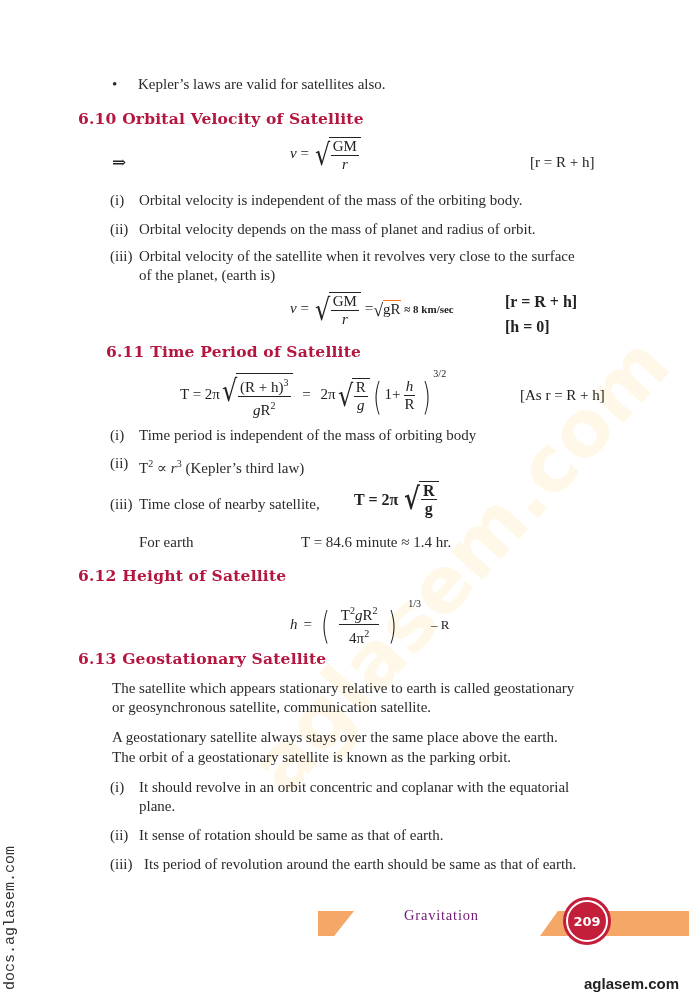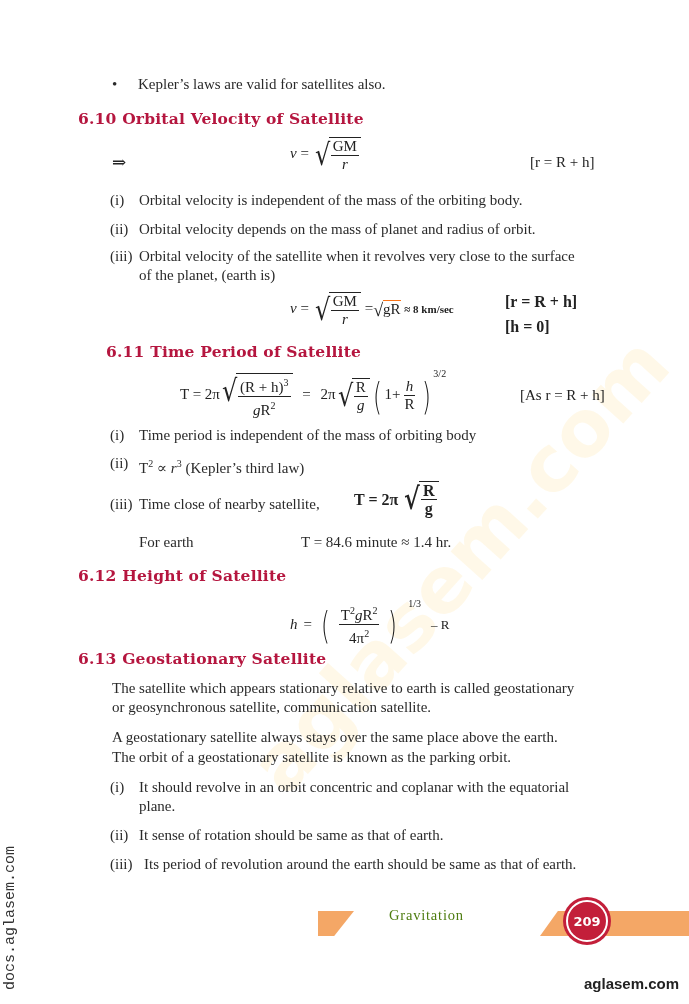--- a/index.html
+++ b/index.html
@@ -37,21 +37,21 @@
   }
   .footer-left {
     position: absolute; left: 318px; top: 911px; width: 36px; height: 25px; background: #f4a766;
     clip-path: polygon(0 0, 100% 0, 45% 100%, 0 100%);
   }
   .footer-right {
     position: absolute; left: 540px; top: 911px; width: 149px; height: 25px; background: #f4a766;
     clip-path: polygon(12% 0, 100% 0, 100% 100%, 0 100%);
   }
   .footer-title {
-    position: absolute; left: 389px; top: 907px; font-size: 14.5px; letter-spacing: 0.8px; color: #4d7c0f;
+    position: absolute; left: 404px; top: 907px; font-size: 14.5px; letter-spacing: 0.8px; color: #701a75;
     font-family: "Liberation Serif", serif;
   }
   .page-badge {
     position: absolute; left: 563px; top: 897px; width: 48px; height: 48px; border-radius: 50%;
     background: #c31f3a; box-shadow: 0 0 0 0 #fff; display: flex; align-items: center; justify-content: center;
   }
   .page-badge::before {
     content: ""; position: absolute; inset: 3px; border-radius: 50%; border: 2px solid #ffffff;
   }
   .page-badge span {

